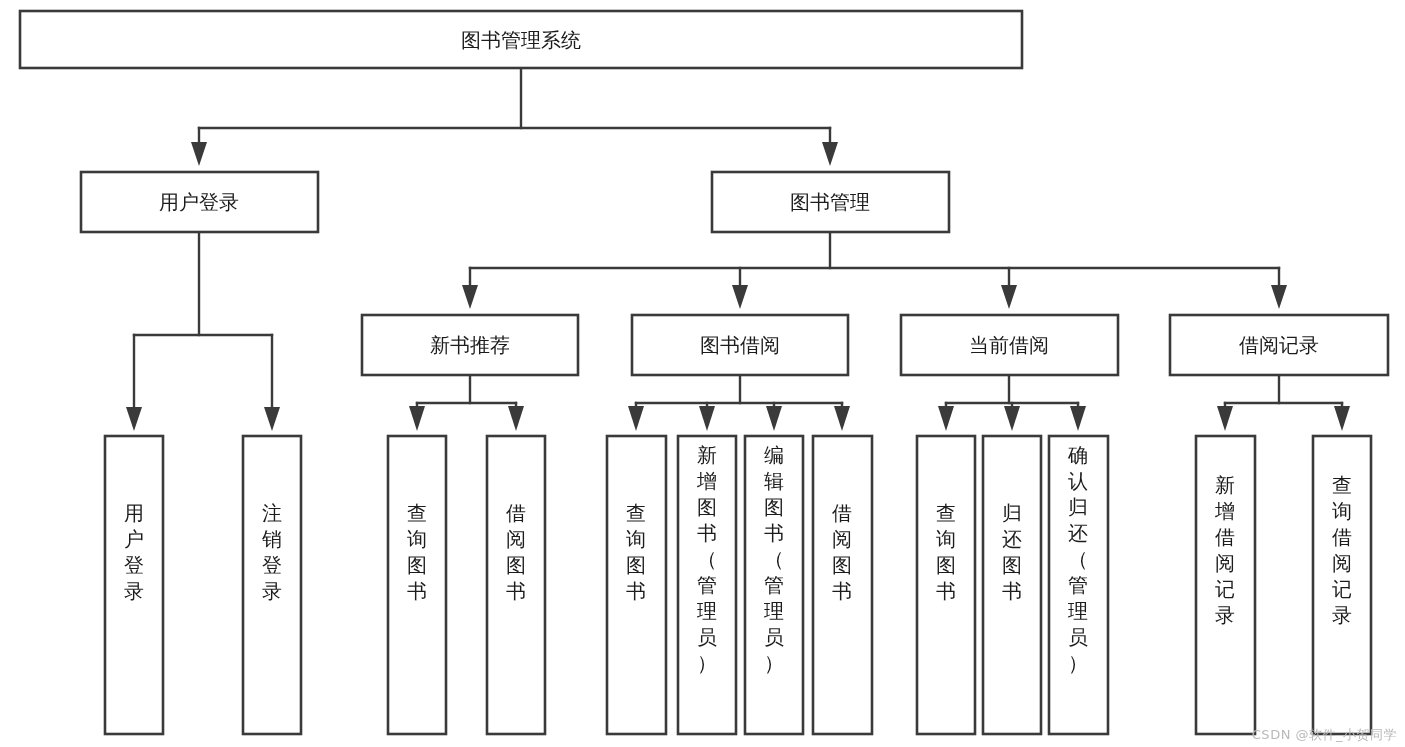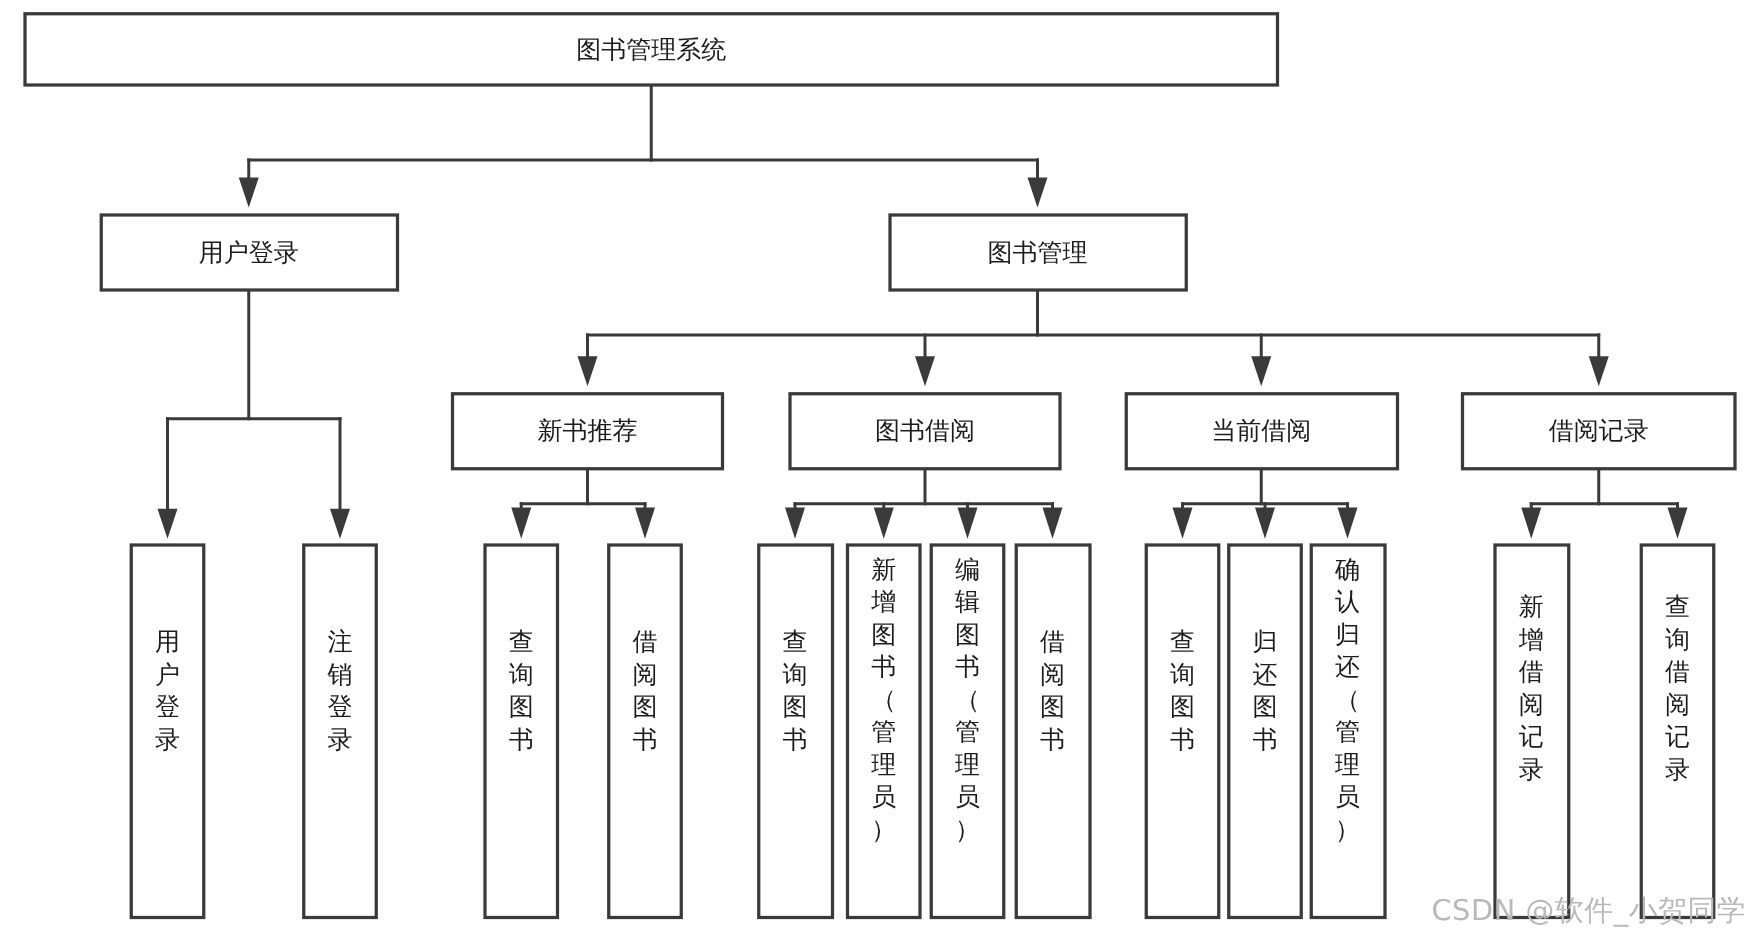--- a/index.html
+++ b/index.html
@@ -53,21 +53,21 @@
     font-family: "DejaVu Sans", "Liberation Sans", sans-serif;
     font-size: 20px;
     fill: #1c1c1c;
     text-anchor: middle;
   }
   .watermark-text {
     position: absolute;
     right: 8px;
     bottom: 3px;
     font-family: "DejaVu Sans", "Liberation Sans", sans-serif;
-    font-size: 23px;
+    font-size: 13px;
     color: #b9b9b9;
     letter-spacing: 0.5px;
     white-space: nowrap;
     pointer-events: none;
   }
 </style>
 </head>
 <body>
 
 <div id="diagram-root">

